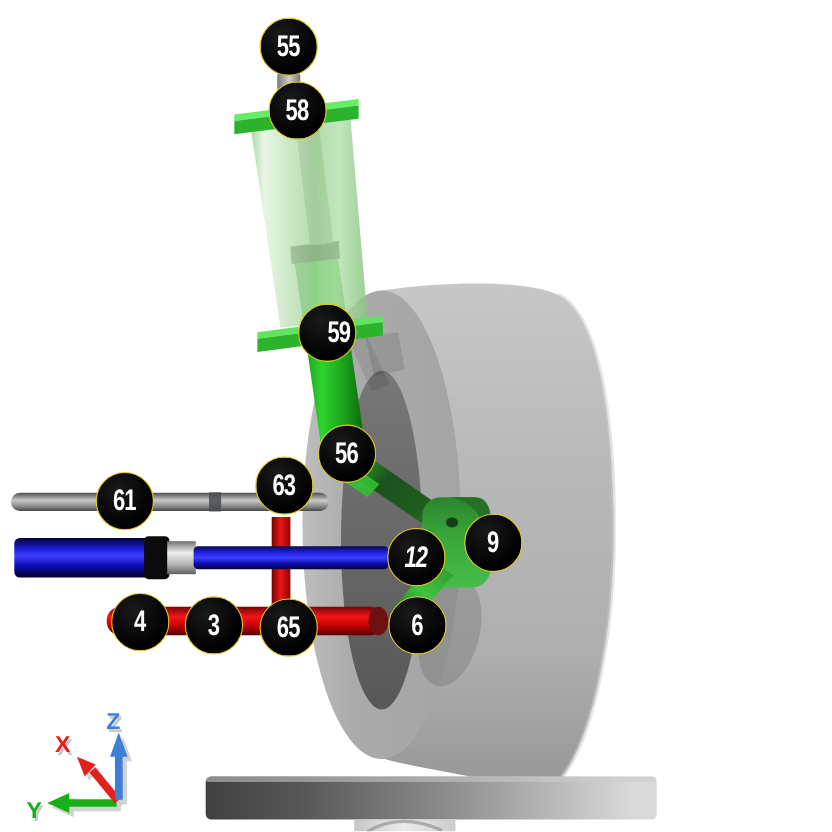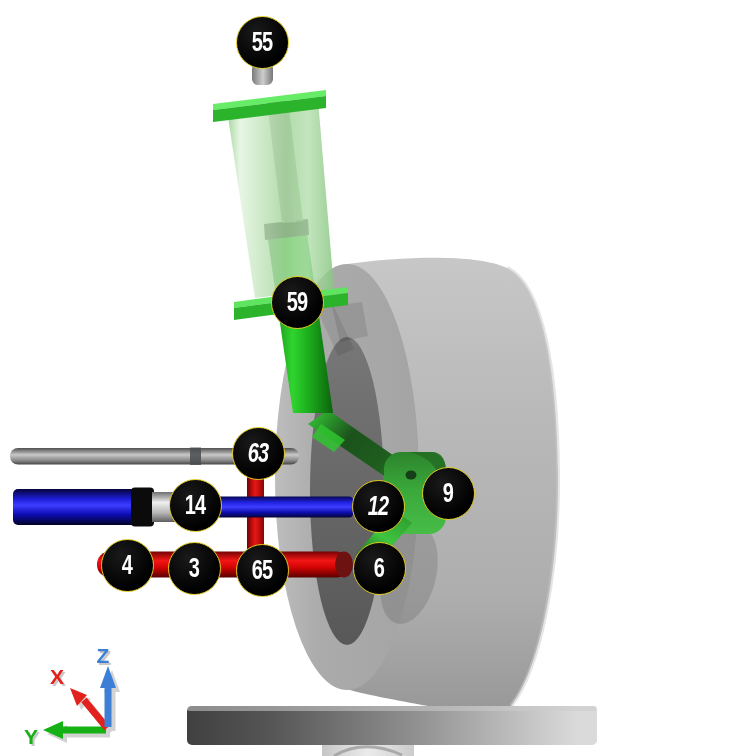--- a/index.html
+++ b/index.html
@@ -190,28 +190,34 @@
     <text class="axis-label" x="57" y="684" text-anchor="middle" fill="#e2211c">X</text>
     <text class="axis-label" x="103" y="663" text-anchor="middle" fill="#3e7fd6">Z</text>
     <text class="axis-label" x="31" y="744" text-anchor="middle" fill="#15b115">Y</text>
   </g>
 </svg>
 
 <div id="badges">
       <div class="badge" style="left: 235.5px; top: 15.5px; background: radial-gradient(circle at 38% 30%, rgb(26, 26, 26), rgb(0, 0, 0) 70%); border-color: rgb(223, 201, 31); color: rgb(255, 255, 255);">
         <span>55</span>
       </div>
-      <div class="badge" style="left: 270.5px; top: 275.5px; background: radial-gradient(circle at 38% 30%, rgb(26, 26, 26), rgb(0, 0, 0) 70%); border-color: rgb(223, 201, 31); color: rgb(255, 255, 255);">
+      <div class="badge" style="left: 243.5px; top: 73.5px; background: radial-gradient(circle at 38% 30%, rgb(26, 26, 26), rgb(0, 0, 0) 70%); border-color: rgb(223, 201, 31); color: rgb(255, 255, 255);">
+        <span>58</span>
+      </div>
+      <div class="badge" style="left: 270.5px; top: 275.5px; background: radial-gradient(circle at 38% 30%, rgb(26, 26, 26), rgb(0, 0, 0) 70%); border-color: rgb(223, 201, 31); color: rgb(255, 255, 255); justify-content: flex-end;">
         <span>59</span>
       </div>
-      <div class="badge" style="left: 231.5px; top: 427px; background: radial-gradient(circle at 38% 30%, rgb(26, 26, 26), rgb(0, 0, 0) 70%); border-color: rgb(223, 201, 31); color: rgb(255, 255, 255); font-style: italic;">
+      <div class="badge" style="left: 288.5px; top: 385.5px; background: radial-gradient(circle at 38% 30%, rgb(26, 26, 26), rgb(0, 0, 0) 70%); border-color: rgb(223, 201, 31); color: rgb(255, 255, 255);">
+        <span>56</span>
+      </div>
+      <div class="badge" style="left: 86.5px; top: 428.5px; background: radial-gradient(circle at 38% 30%, rgb(26, 26, 26), rgb(0, 0, 0) 70%); border-color: rgb(223, 201, 31); color: rgb(255, 255, 255);">
+        <span>61</span>
+      </div>
+      <div class="badge" style="left: 231.5px; top: 415px; background: radial-gradient(circle at 38% 30%, rgb(26, 26, 26), rgb(0, 0, 0) 70%); border-color: rgb(223, 201, 31); color: rgb(255, 255, 255);">
         <span>63</span>
-      </div>
-      <div class="badge" style="left: 168.5px; top: 478.5px; background: radial-gradient(circle at 38% 30%, rgb(26, 26, 26), rgb(0, 0, 0) 70%); border-color: rgb(223, 201, 31); color: rgb(255, 255, 255);">
-        <span>14</span>
       </div>
       <div class="badge" style="left: 351.5px; top: 479.5px; background: radial-gradient(circle at 38% 30%, rgb(26, 26, 26), rgb(0, 0, 0) 70%); border-color: rgb(223, 201, 31); color: rgb(255, 255, 255); font-style: italic;">
         <span>12</span>
       </div>
       <div class="badge" style="left: 421.5px; top: 466.5px; background: radial-gradient(circle at 38% 30%, rgb(26, 26, 26), rgb(0, 0, 0) 70%); border-color: rgb(223, 201, 31); color: rgb(255, 255, 255);">
         <span>9</span>
       </div>
       <div class="badge" style="left: 100.5px; top: 538.5px; background: radial-gradient(circle at 38% 30%, rgb(26, 26, 26), rgb(0, 0, 0) 70%); border-color: rgb(223, 201, 31); color: rgb(255, 255, 255);">
         <span>4</span>
       </div>

